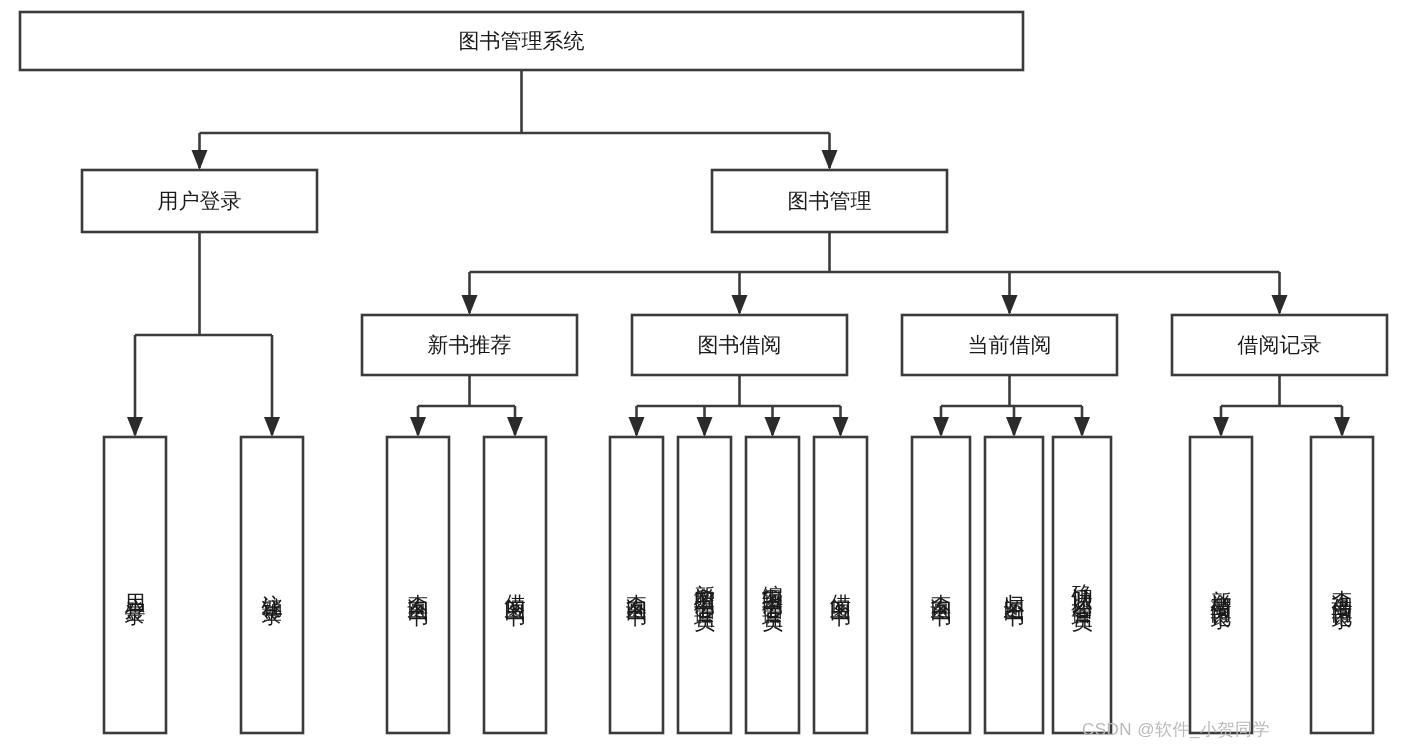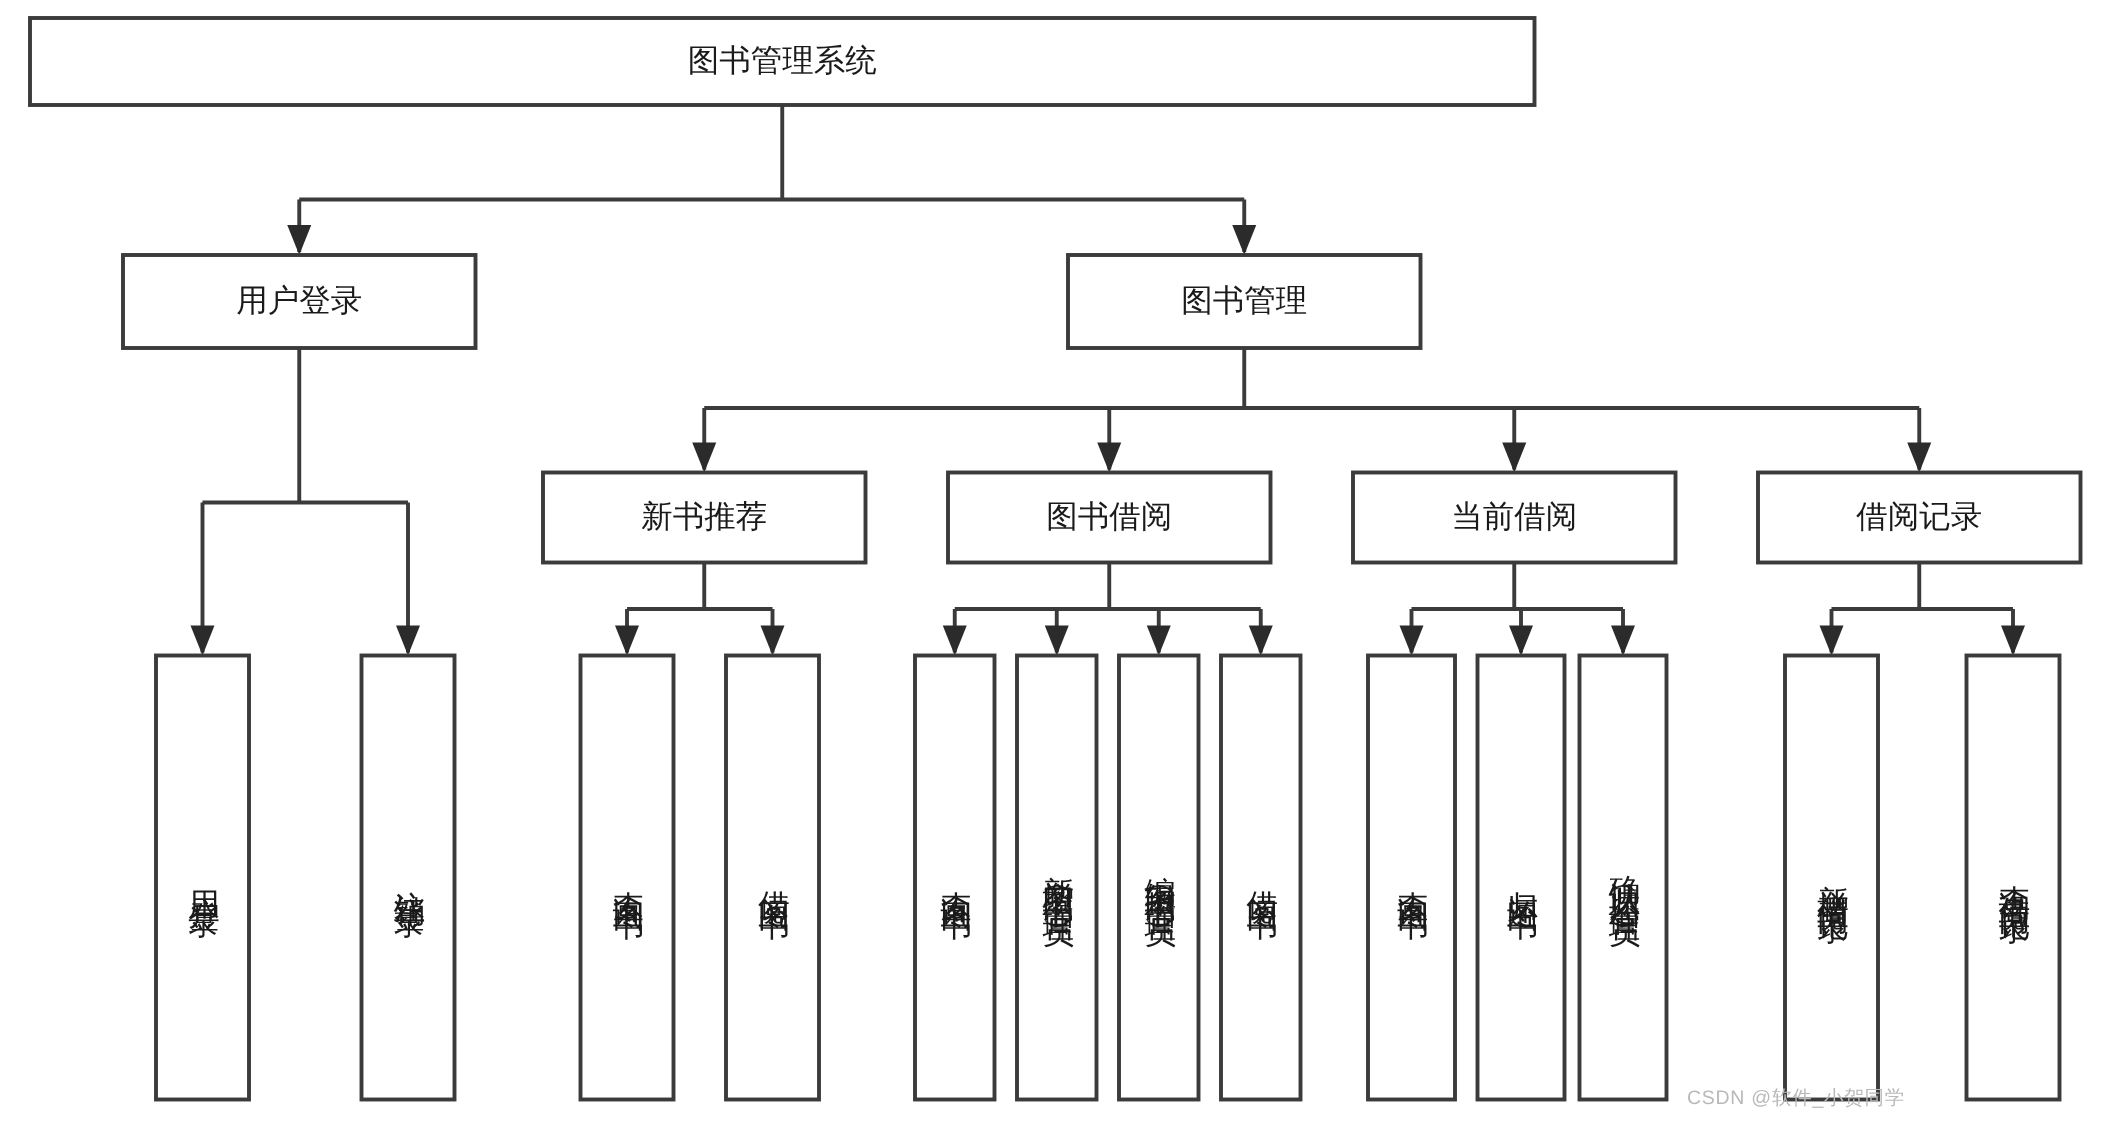--- a/index.html
+++ b/index.html
@@ -61,21 +61,21 @@
     letter-spacing: 4px;
     color: #1a1a1a;
     white-space: nowrap;
     pointer-events: none;
   }
   .watermark {
     position: absolute;
     right: 8px;
     bottom: 6px;
     font-family: "Liberation Sans", "DejaVu Sans", sans-serif;
-    font-size: 13px;
+    font-size: 17px;
     color: #b9b9b9;
     letter-spacing: 0.5px;
     white-space: nowrap;
   }
 </style>
 </head>
 <body>
 
 <div id="diagram-root">
 

